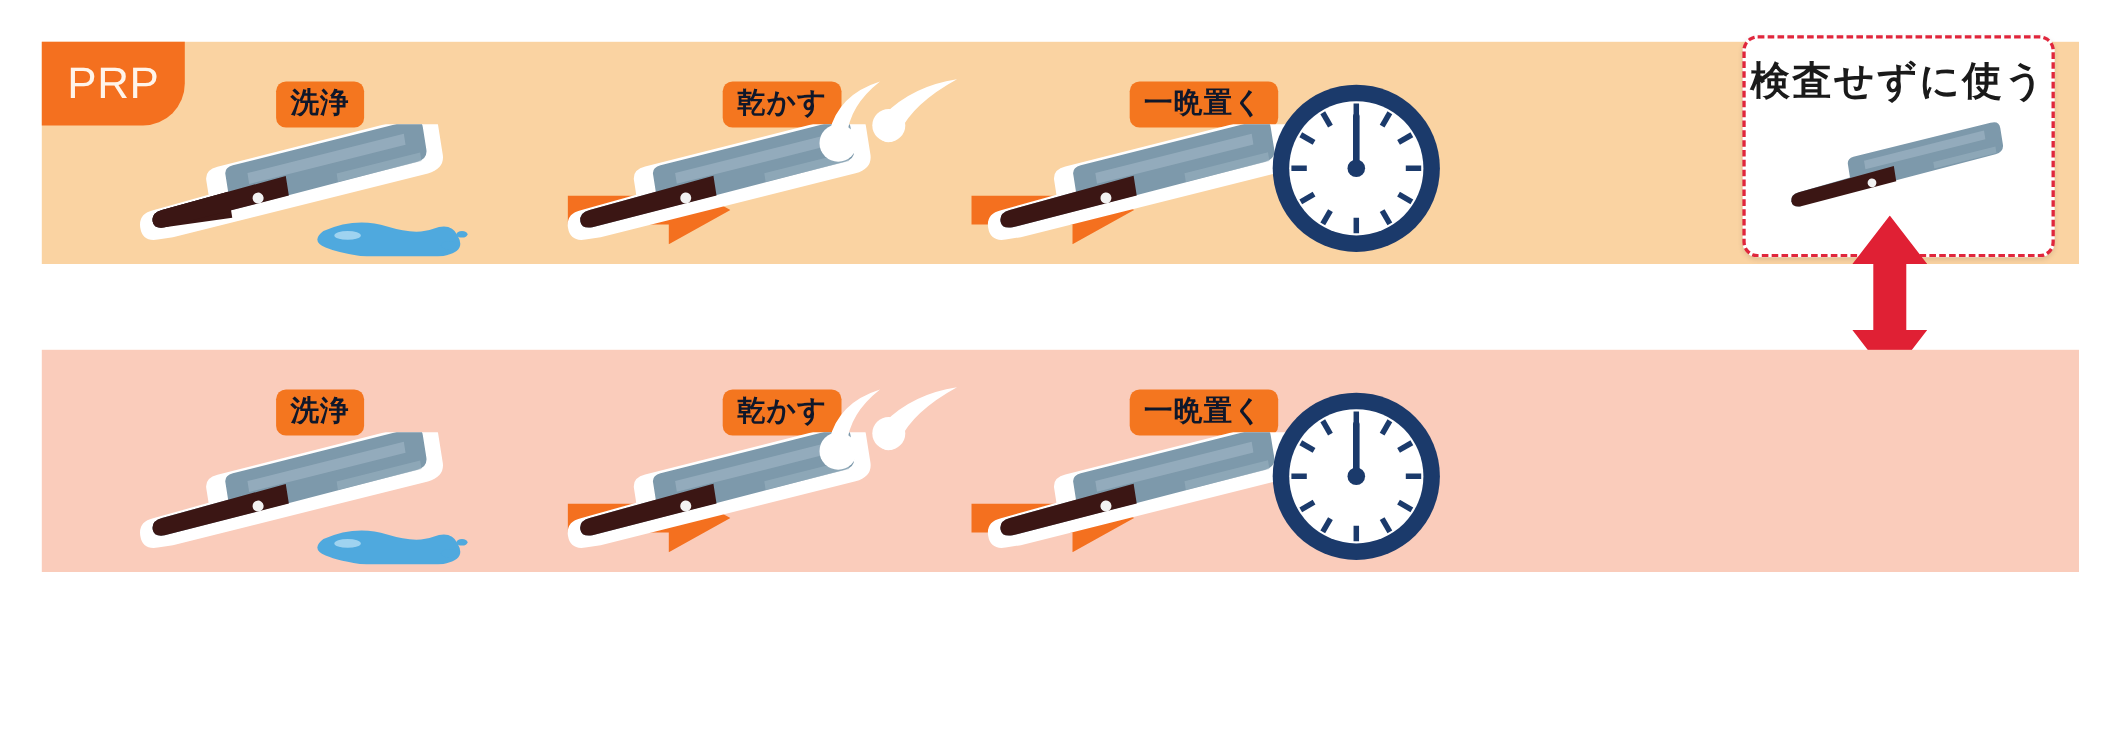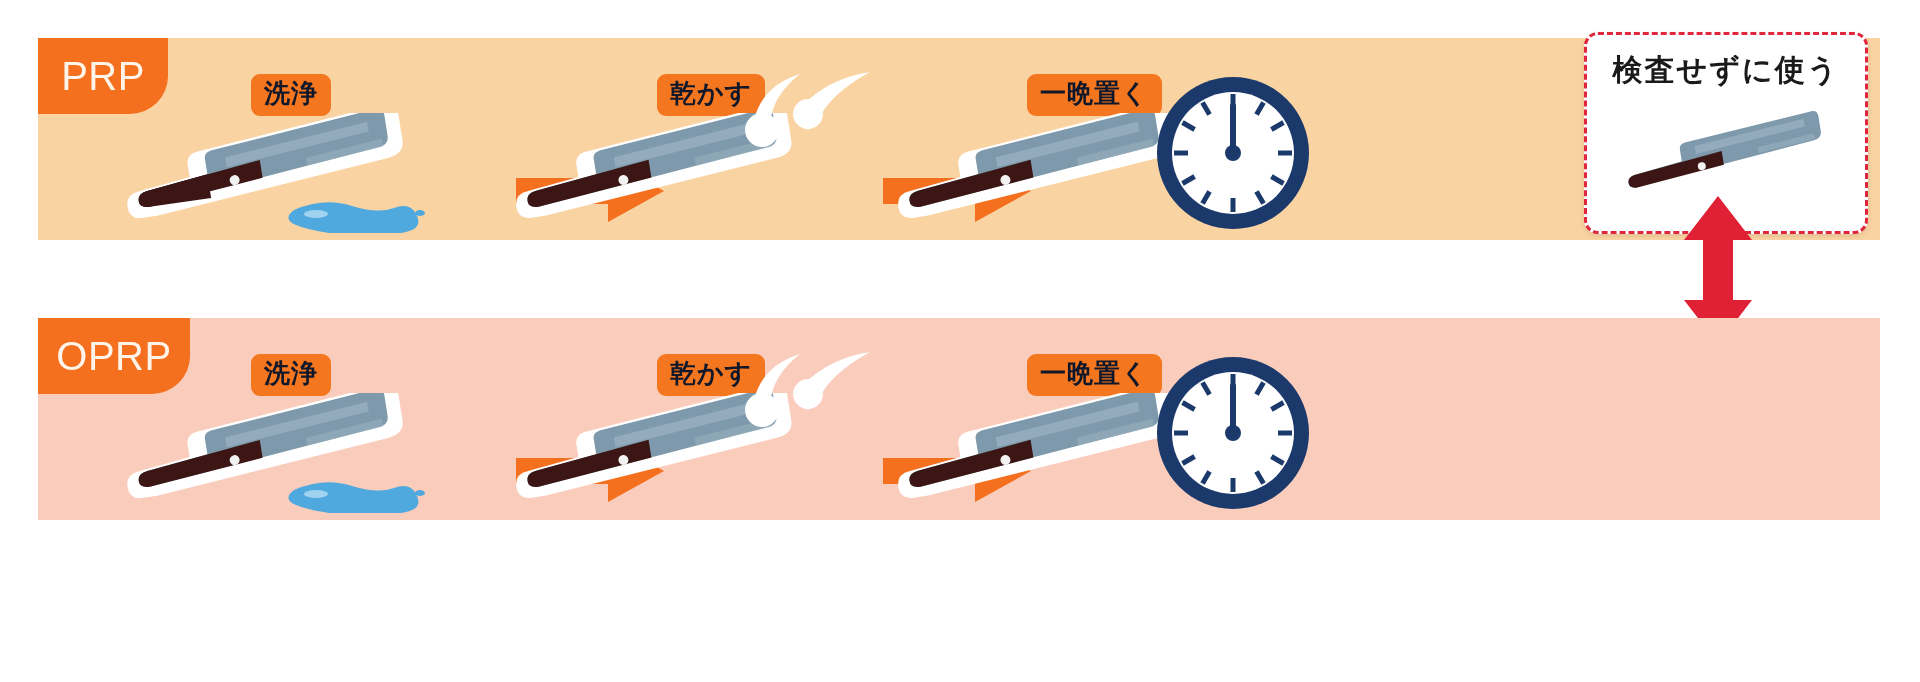--- a/index.html
+++ b/index.html
@@ -2,21 +2,21 @@
 <html><head>
 <meta charset="utf-8">
 <style>
   html,body{margin:0;padding:0;background:#ffffff;}
   body{width:1920px;height:682px;position:relative;overflow:hidden;
        font-family:"Liberation Sans","DejaVu Sans",sans-serif;}
 
   .stage{position:absolute;inset:0;}
 
   
-  .panel{position:absolute;}
+  .panel{position:absolute;padding-left:10px;}
   #panel-prp{left:38px;top:38px;width:1842px;height:202px;background:#FAD3A2;}
   #panel-oprp{left:38px;top:318px;width:1842px;height:202px;background:#FACCBB;}
 
   
   .corner-tab{position:absolute;left:0;top:0;width:130px;height:76px;
               background:#F4701F;border-bottom-right-radius:38px;
               display:flex;align-items:center;justify-content:center;}
   .corner-tab span{color:#FFF4EA;font-size:40px;font-weight:400;letter-spacing:.5px;line-height:1;}
   #panel-oprp .corner-tab{width:152px;}
   #panel-oprp .corner-tab span{font-size:40px;}
@@ -35,21 +35,21 @@
   
   .swoosh{position:absolute;}
 
   
   .clock{position:absolute;}
 
   
   .result-box{position:absolute;background:#FFFFFF;border:3px dashed #E0263C;
               border-radius:14px;box-shadow:0 2px 5px rgba(0,0,0,.10);}
   .result-box .rb-title{position:absolute;left:0;right:0;top:20px;text-align:center;
-        font-size:30px;font-weight:700;color:#1A1A1A;letter-spacing:2px;line-height:1;}
+        font-size:36px;font-weight:700;color:#1A1A1A;letter-spacing:2px;line-height:1;}
 
   
   #mid-banner{position:absolute;left:0;right:0;top:250px;height:64px;
       display:flex;align-items:center;justify-content:center;pointer-events:none;}
   #mid-banner .txt{font-size:40px;font-weight:700;color:#E02034;letter-spacing:1px;
       white-space:nowrap;
       -webkit-text-stroke:7px #ffffff;paint-order:stroke fill;
       text-shadow:0 2px 3px rgba(0,0,0,.22);}
 
   
@@ -164,23 +164,20 @@
     </div>
   </div>
 
 
   <svg id="connector-arrow" viewBox="0 0 76 148">
     <path d="M38 0 L72 44 L53 44 L53 104 L72 104 L38 148 L4 104 L23 104 L23 44 L4 44 Z" fill="#E02034"></path>
   </svg>
 
   <div class="panel" id="panel-oprp">
 
-    <div class="corner-tab">
-      <span>OPRP</span>
-    </div>
 
     <div class="chip" style="left:174px;top:36px;">洗浄</div>
 
     <svg class="knife" style="left:70px;top:75px;" width="330" height="120" viewBox="0 0 330 120">
       <g transform="rotate(-9 165 60)">
         <path d="M30 84 q-14 0 -14 -13 q0 -13 14 -14 l52 -6 l0 -13 q0 -10 12 -11 l186 -17 q18 -2 18 12 l0 26 q0 13 -16 15 l-238 21 z" fill="#ffffff"></path>
         <path d="M38 74 q-10 0 -10 -7 q0 -8 10 -9 l62 -7 l0 -16 q0 -6 8 -7 l166 -15 q10 -1 10 8 l0 20 q0 9 -10 10 l-236 23 z" fill="#7D99AB"></path>
         <path d="M38 74 q-10 0 -10 -7 q0 -8 10 -9 l116 -13 l0 18 z" fill="#3B1614"></path>
         <circle cx="126" cy="61" r="5" fill="#f2f2f2"></circle>
         <path d="M120 37 l146 -13 l0 10 l-146 13 z" fill="#9BB2C1" opacity=".75"></path>

